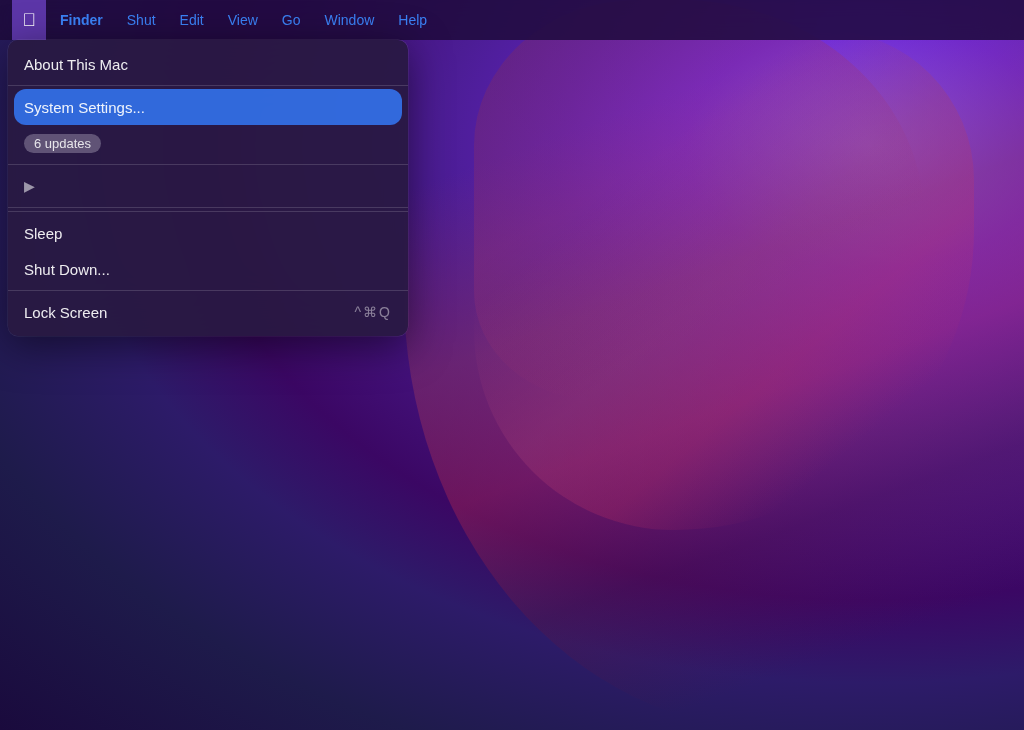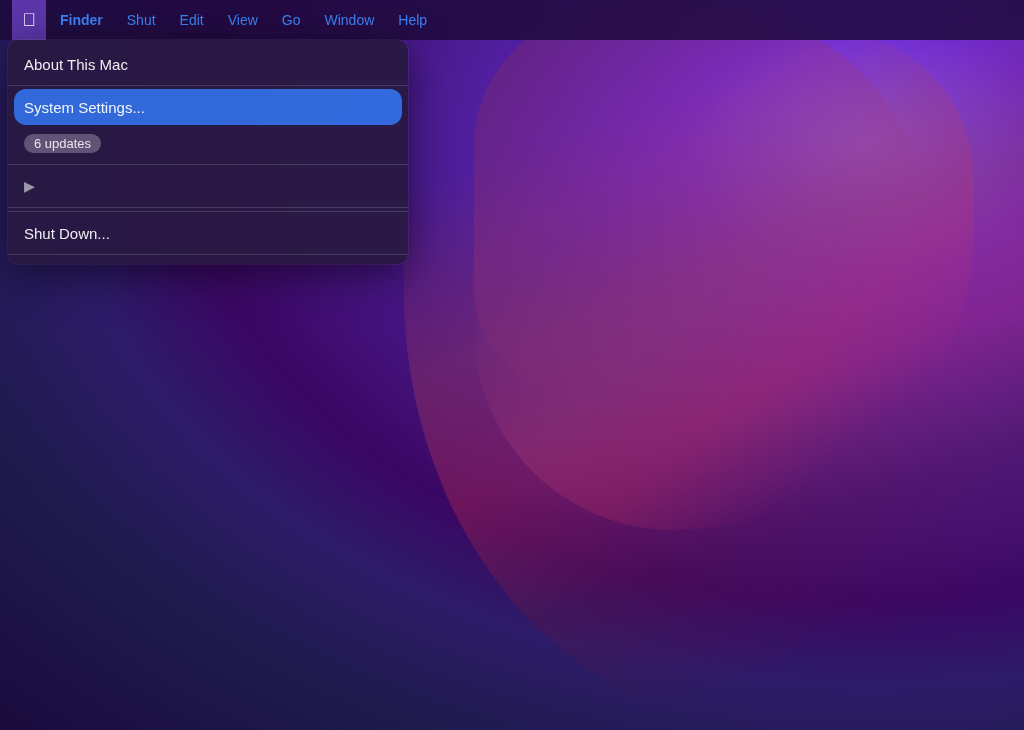--- a/index.html
+++ b/index.html
@@ -198,22 +198,29 @@
 
   <div class="menu-item">
     <span class="chevron">▶</span>
   </div>
 
   <div class="menu-separator"></div>
 
 
   <div class="menu-separator"></div>
 
+  <div class="menu-item">
+    <span class="menu-item-label">Sleep</span>
+  </div>
 
 
   <div class="menu-item">
     <span class="menu-item-label">Shut Down...</span>
   </div>
 
   <div class="menu-separator"></div>
 
+  <div class="menu-item">
+    <span class="menu-item-label">Lock Screen</span>
+    <span class="shortcut-keys">^⌘Q</span>
+  </div>
 
 </div>
 
 </body></html>

